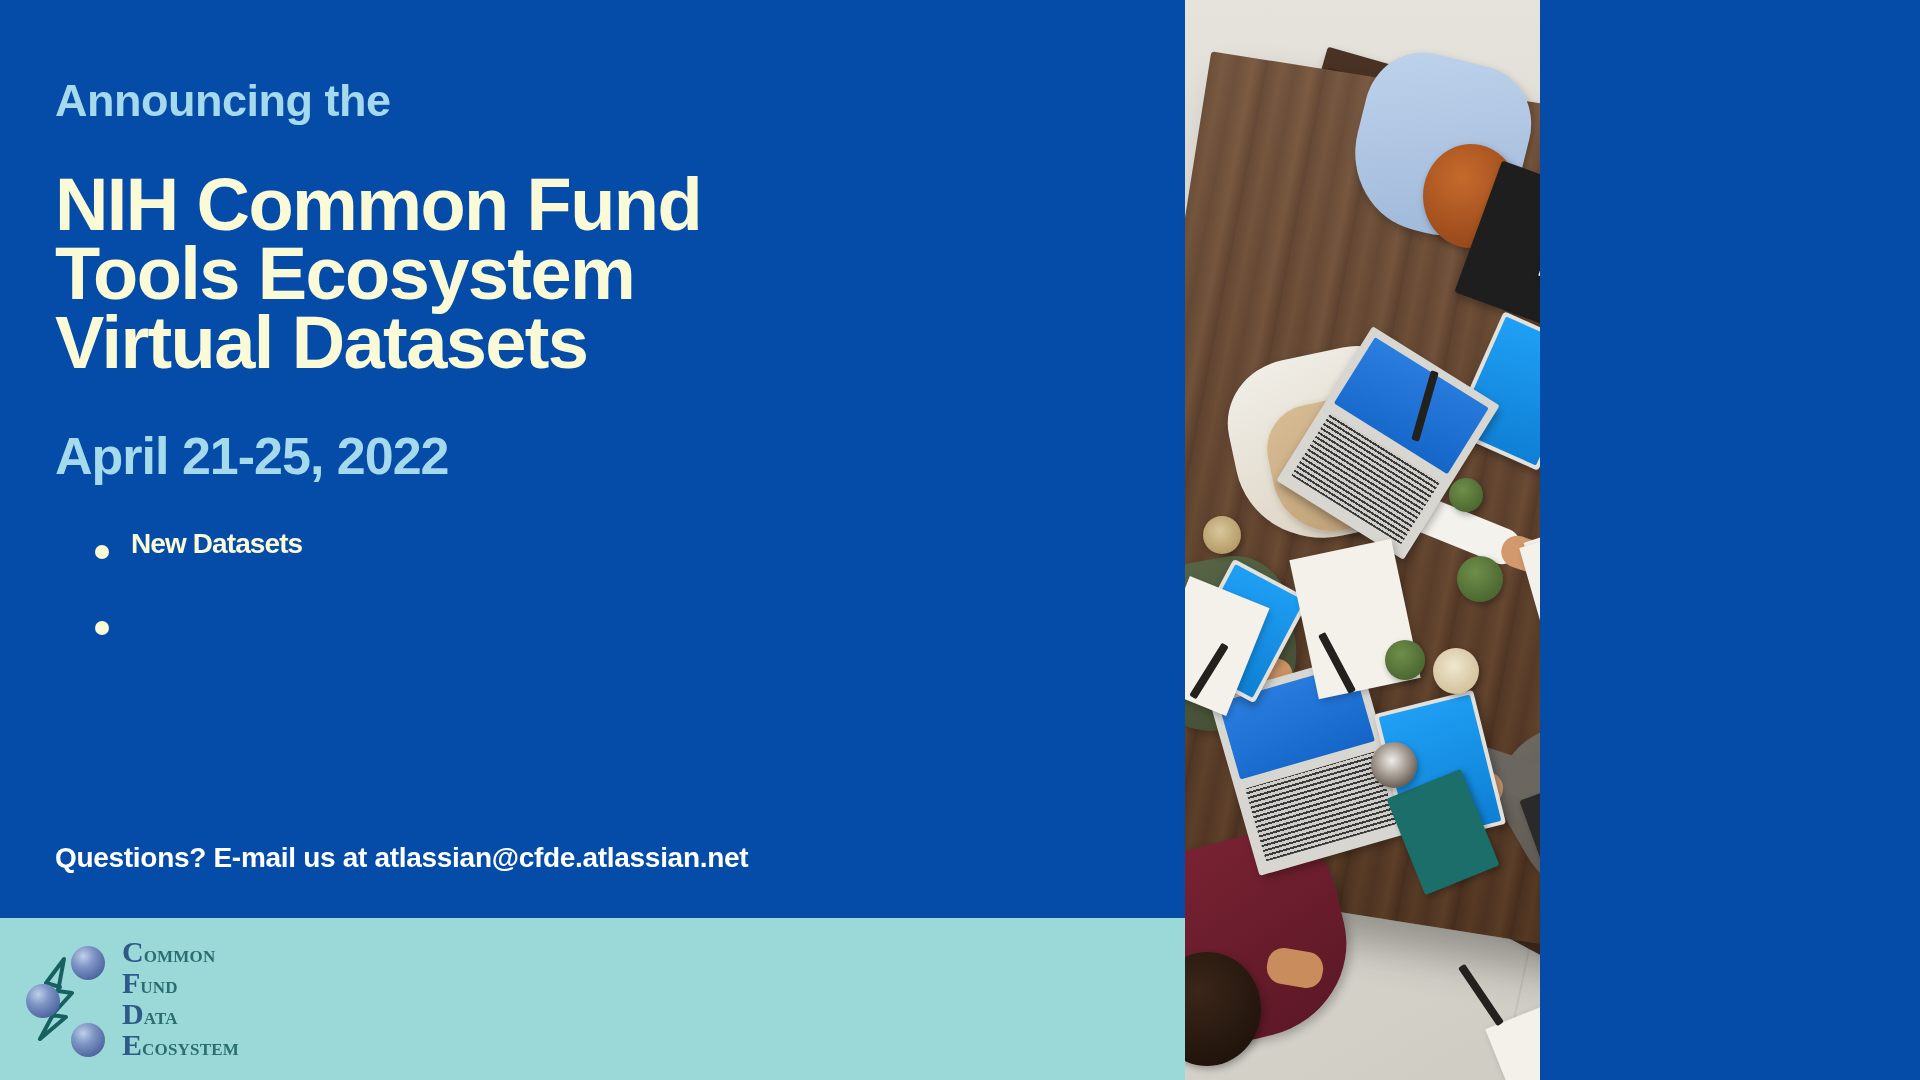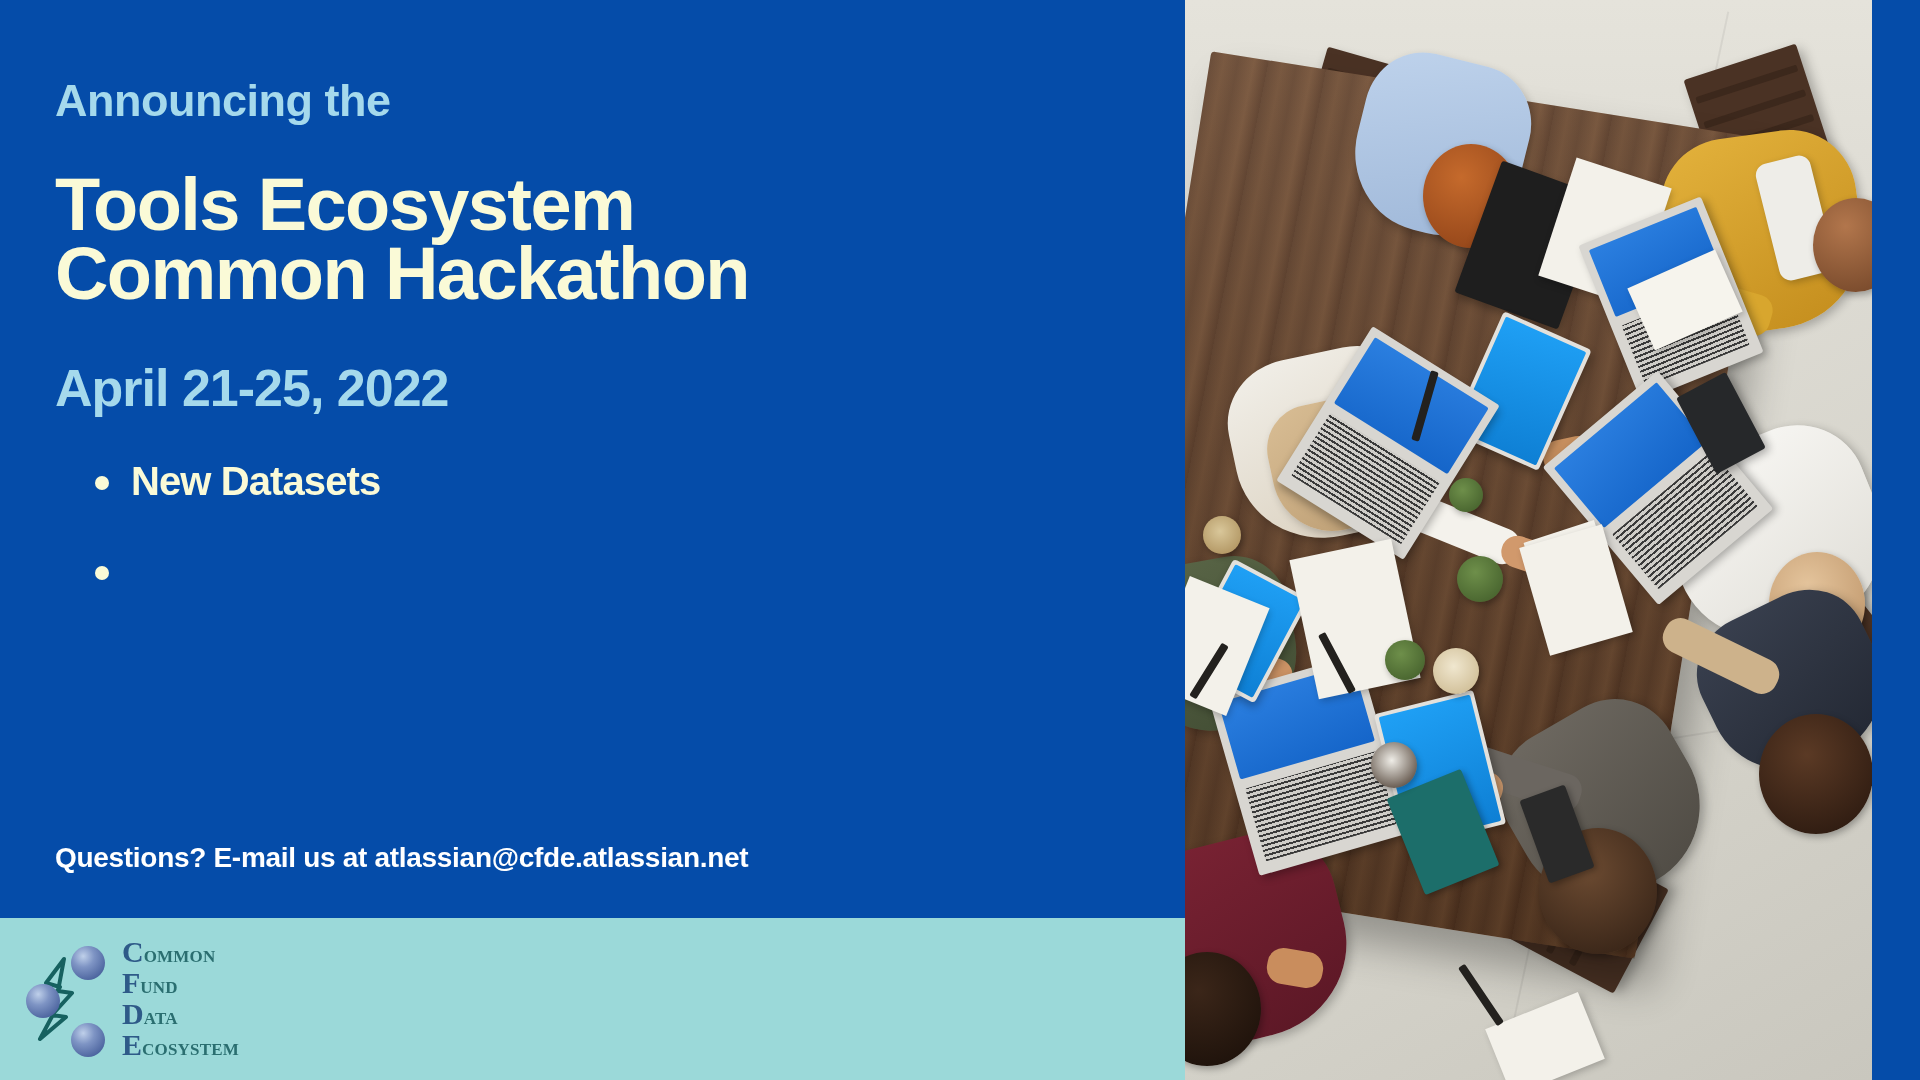--- a/index.html
+++ b/index.html
@@ -4,21 +4,21 @@
 <style>
   * { margin:0; padding:0; box-sizing:border-box; }
   html, body {
     width:1920px; height:1080px; overflow:hidden;
     background:#054CA9;
     font-family:"Liberation Sans", sans-serif;
   }
 
   .poster {
     position:relative;
-    width:1920px; height:1080px;
+    width:1540px; height:1080px;
     background:#054CA9;
     overflow:hidden;
   }
 
   
   .left-panel {
     position:absolute;
     left:0; top:0;
     width:1185px; height:918px;
     background:#054CA9;
@@ -54,21 +54,21 @@
   }
 
   .bullets {
     margin-top:40px;
     margin-left:28px;
     list-style:none;
   }
   .bullets li {
     position:relative;
     color:#FAFAD7;
-    font-size:40px;
+    font-size:28px;
     font-weight:700;
     letter-spacing:-0.9px;
     line-height:1.14;
     padding-left:48px;
     margin-top:44px;
   }
   .bullets li .dot {
     position:absolute;
     left:12px; top:17px;
     width:14px; height:14px;
@@ -277,22 +277,23 @@
 </head>
 <body>
 
 <div class="poster">
 
   <div class="left-panel">
 
     <div class="kicker">Announcing the</div>
 
     <h1 class="headline">
+      <span class="hl-line">NIH Common Fund</span>
       <span class="hl-line">Tools Ecosystem</span>
-      <span class="hl-line">Common Hackathon</span>
+      <span class="hl-line">Virtual Datasets</span>
     </h1>
 
     <div class="dateline">April 21-25, 2022</div>
 
     <ul class="bullets">
       <li>
         <span class="dot"></span>
         <span>New Datasets</span>
       </li>
       <li>

